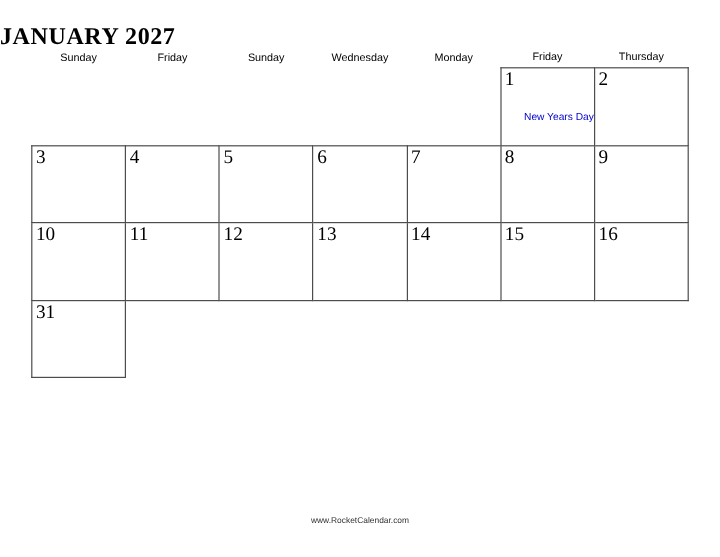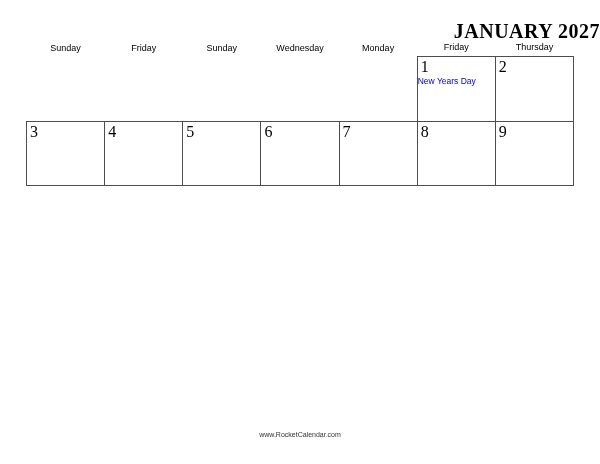--- a/index.html
+++ b/index.html
@@ -10,21 +10,21 @@
     background: #ffffff;
     font-family: "Liberation Sans", sans-serif;
     overflow: hidden;
   }
   .title {
     position: absolute;
     top: 20px;
     left: 0;
     width: 100%;
     margin: 0;
-    text-align: right;
+    text-align: left;
     font-family: "Liberation Serif", serif;
     font-weight: bold;
     font-size: 20px;
     letter-spacing: 0.5px;
     color: #000000;
   }
   table.cal {
     position: absolute;
     top: 40px;
     left: 26px;
@@ -55,22 +55,22 @@
     font-family: "Liberation Serif", serif;
     font-size: 16px;
     line-height: 18px;
     color: #000000;
     padding: 1px 0 0 3px;
   }
   .holiday {
     font-size: 8.5px;
     line-height: 10px;
     color: #0000cc;
-    text-align: left;
-    margin-top: 0px;
+    text-align: right;
+    margin-top: 16px;
   }
   .footer {
     position: absolute;
     top: 431px;
     left: 0;
     width: 100%;
     text-align: center;
     font-size: 7px;
     color: #333333;
     text-decoration: none;
@@ -136,18 +136,52 @@
         <td class="cell">
             <span class="num">7</span>
           </td>
         <td class="cell">
             <span class="num">8</span>
           </td>
         <td class="cell">
             <span class="num">9</span>
           </td>
       </tr>
+      <tr>
+        <td class="cell">
+            <span class="num">10</span>
+          </td>
+        <td class="cell">
+            <span class="num">11</span>
+          </td>
+        <td class="cell">
+            <span class="num">12</span>
+          </td>
+        <td class="cell">
+            <span class="num">13</span>
+          </td>
+        <td class="cell">
+            <span class="num">14</span>
+          </td>
+        <td class="cell">
+            <span class="num">15</span>
+          </td>
+        <td class="cell">
+            <span class="num">16</span>
+          </td>
+      </tr>
+      <tr>
+        <td class="cell">
+            <span class="num">31</span>
+          </td>
+        <td class="blank"></td>
+        <td class="blank"></td>
+        <td class="blank"></td>
+        <td class="blank"></td>
+        <td class="blank"></td>
+        <td class="blank"></td>
+      </tr>
     </tbody>
   </table>
 
   <a class="footer">www.RocketCalendar.com</a>
 
 </div>
 
 </body></html>

